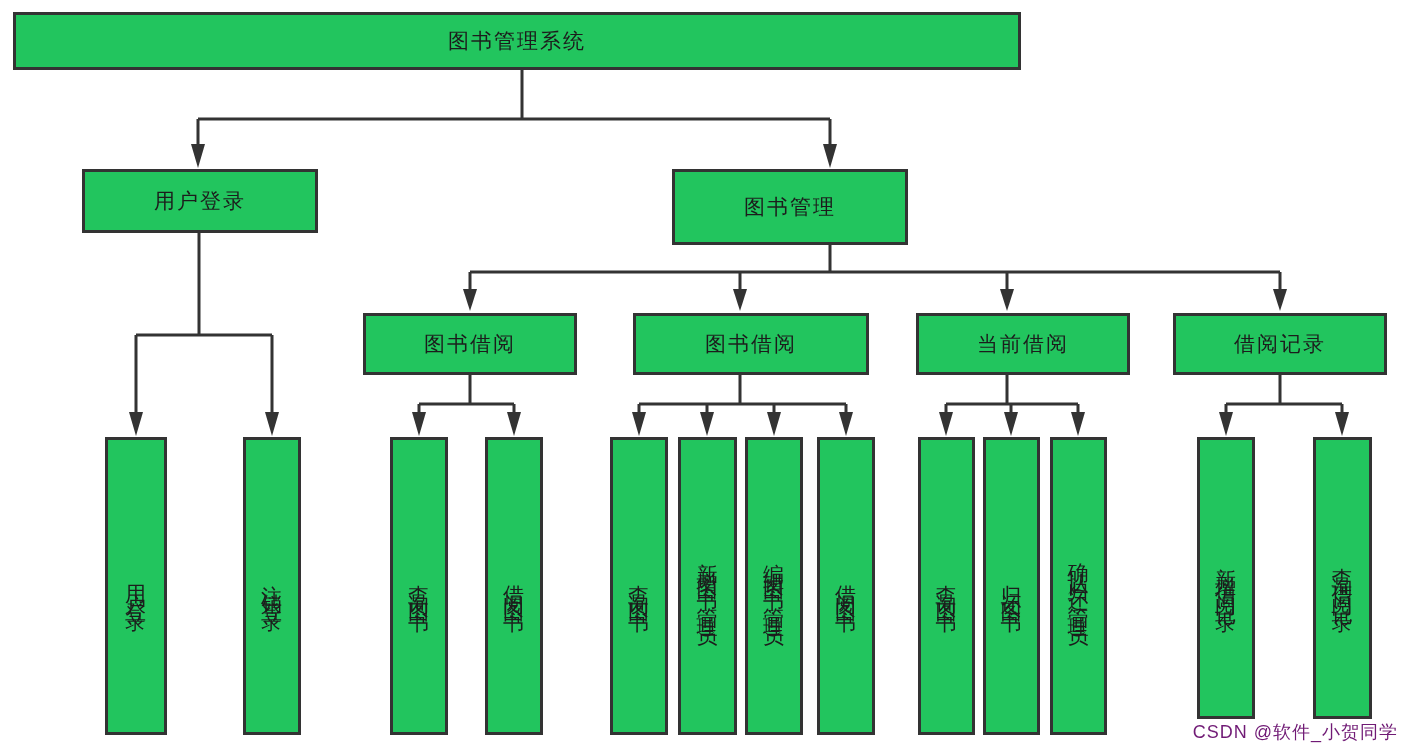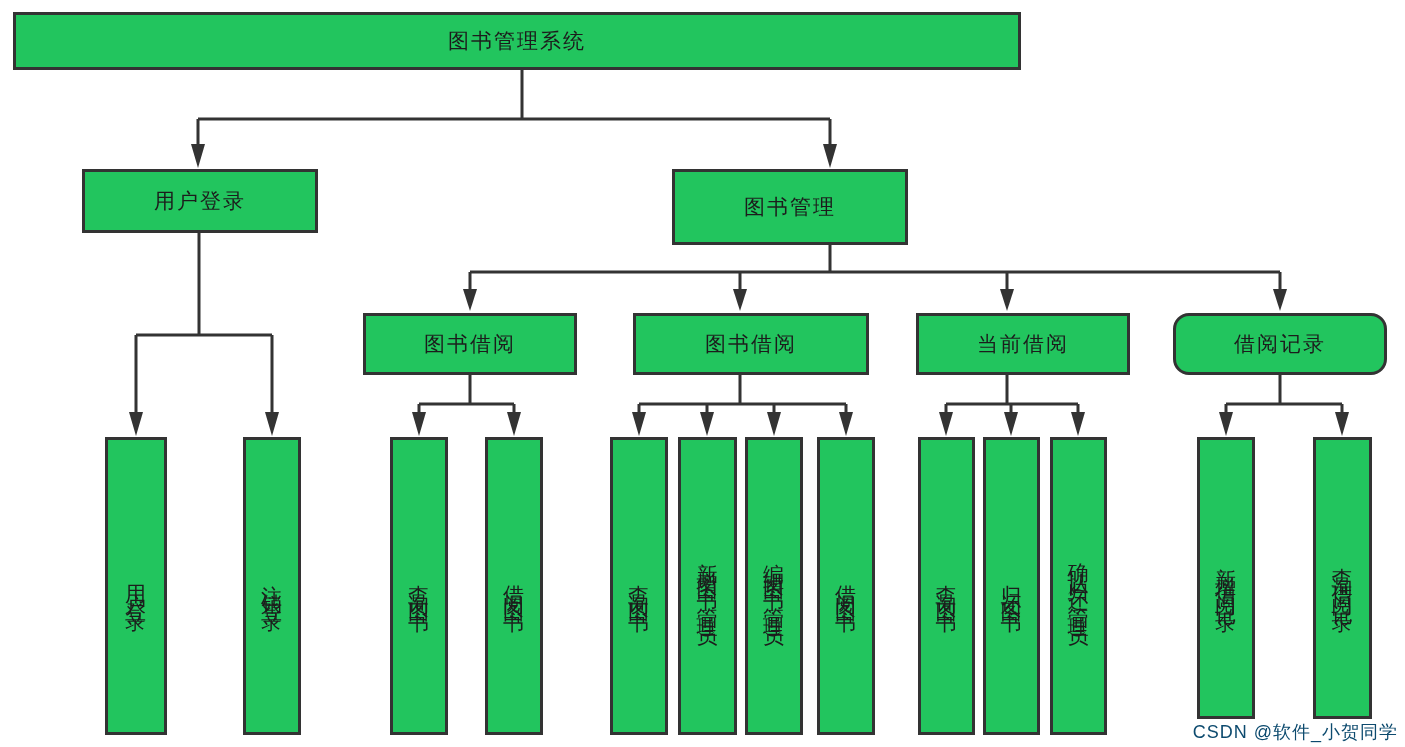--- a/index.html
+++ b/index.html
@@ -38,42 +38,42 @@
     line-height: 1;
     white-space: normal;
   }
   
   .n-root   { left: 13px;   top: 12px;  width: 1008px; height: 58px; }
   .n-login  { left: 82px;   top: 169px; width: 236px;  height: 64px; }
   .n-mgmt   { left: 672px;  top: 169px; width: 236px;  height: 76px; }
   .n-newrec { left: 363px;  top: 313px; width: 214px;  height: 62px; }
   .n-borrow { left: 633px;  top: 313px; width: 236px;  height: 62px; }
   .n-currbw { left: 900px;  top: 313px; width: 214px;  height: 62px; margin-left: 16px; }
-  .n-record { left: 1173px; top: 313px; width: 214px;  height: 62px; border-radius: 16px; }
+  .n-record { left: 1173px; top: 313px; width: 214px;  height: 62px; }
   
   .l-std  { top: 437px; height: 298px; }
   .l-short{ top: 437px; height: 282px; }
   .g1a { left: 105px;  width: 62px; }
   .g1b { left: 243px;  width: 58px; }
   .g2a { left: 390px;  width: 58px; }
   .g2b { left: 485px;  width: 58px; }
   .g3a { left: 610px;  width: 58px; }
   .g3b { left: 678px;  width: 59px; }
   .g3c { left: 745px;  width: 58px; }
   .g3d { left: 817px;  width: 58px; }
   .g4a { left: 918px;  width: 57px; }
   .g4b { left: 983px;  width: 57px; }
   .g4c { left: 1050px; width: 57px; }
   .g5a { left: 1197px; width: 58px; }
   .g5b { left: 1313px; width: 59px; }
   #watermark {
     position: absolute;
     right: 7px;
     bottom: 3px;
-    color: #0c4a6e;
+    color: #701a75;
     font-size: 18px;
     letter-spacing: 1px;
     z-index: 3;
   }
   .cline { stroke: #333333; stroke-width: 3; fill: none; }
   .ahead { fill: #333333; stroke: none; }
 </style>
 </head>
 <body>
 

